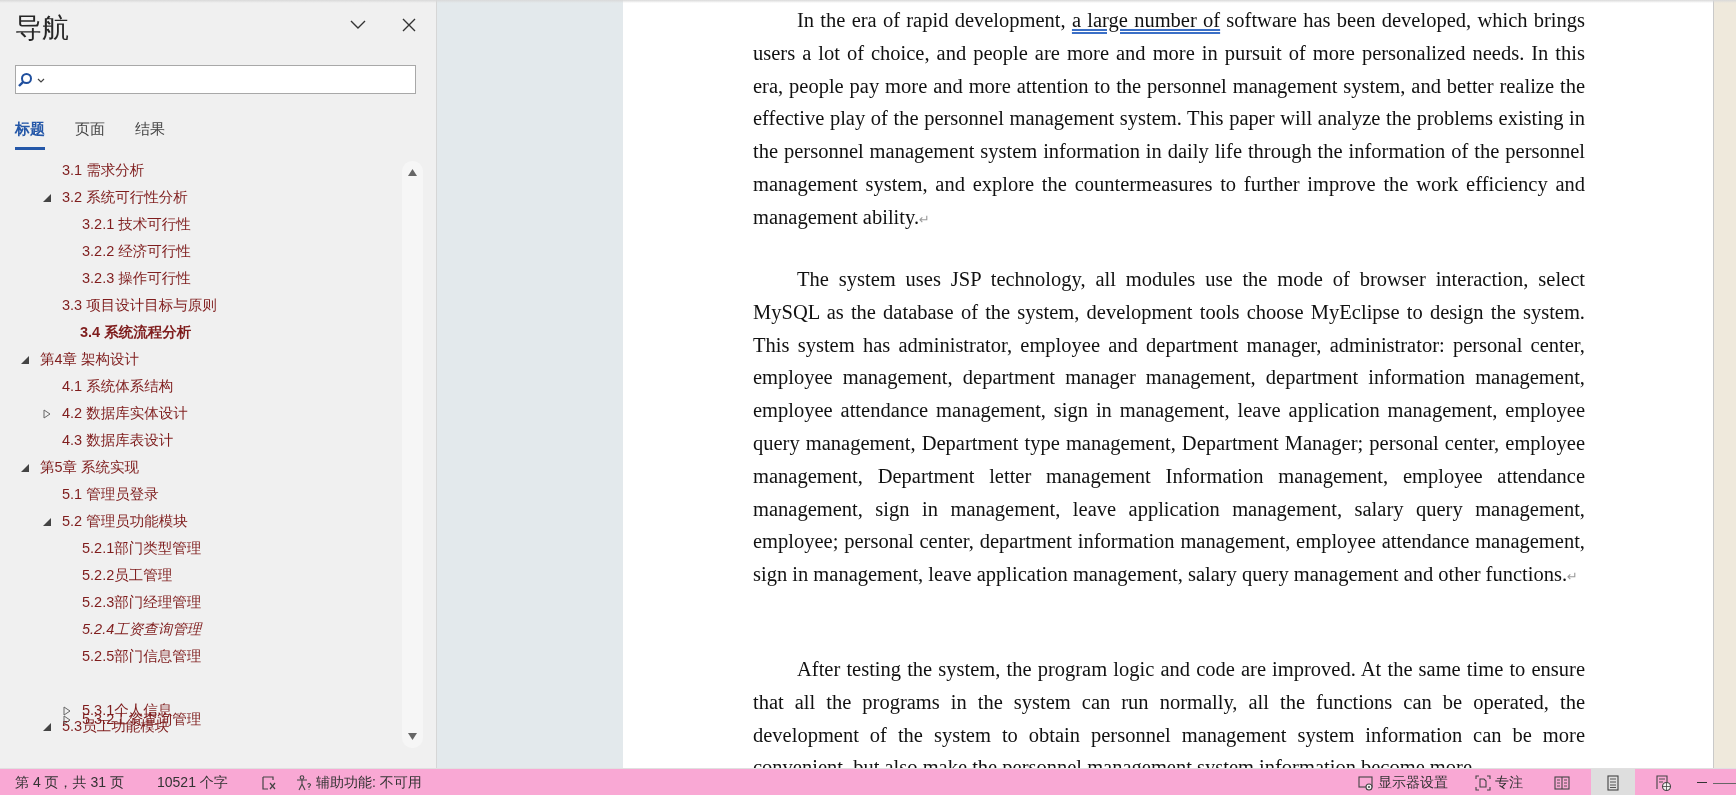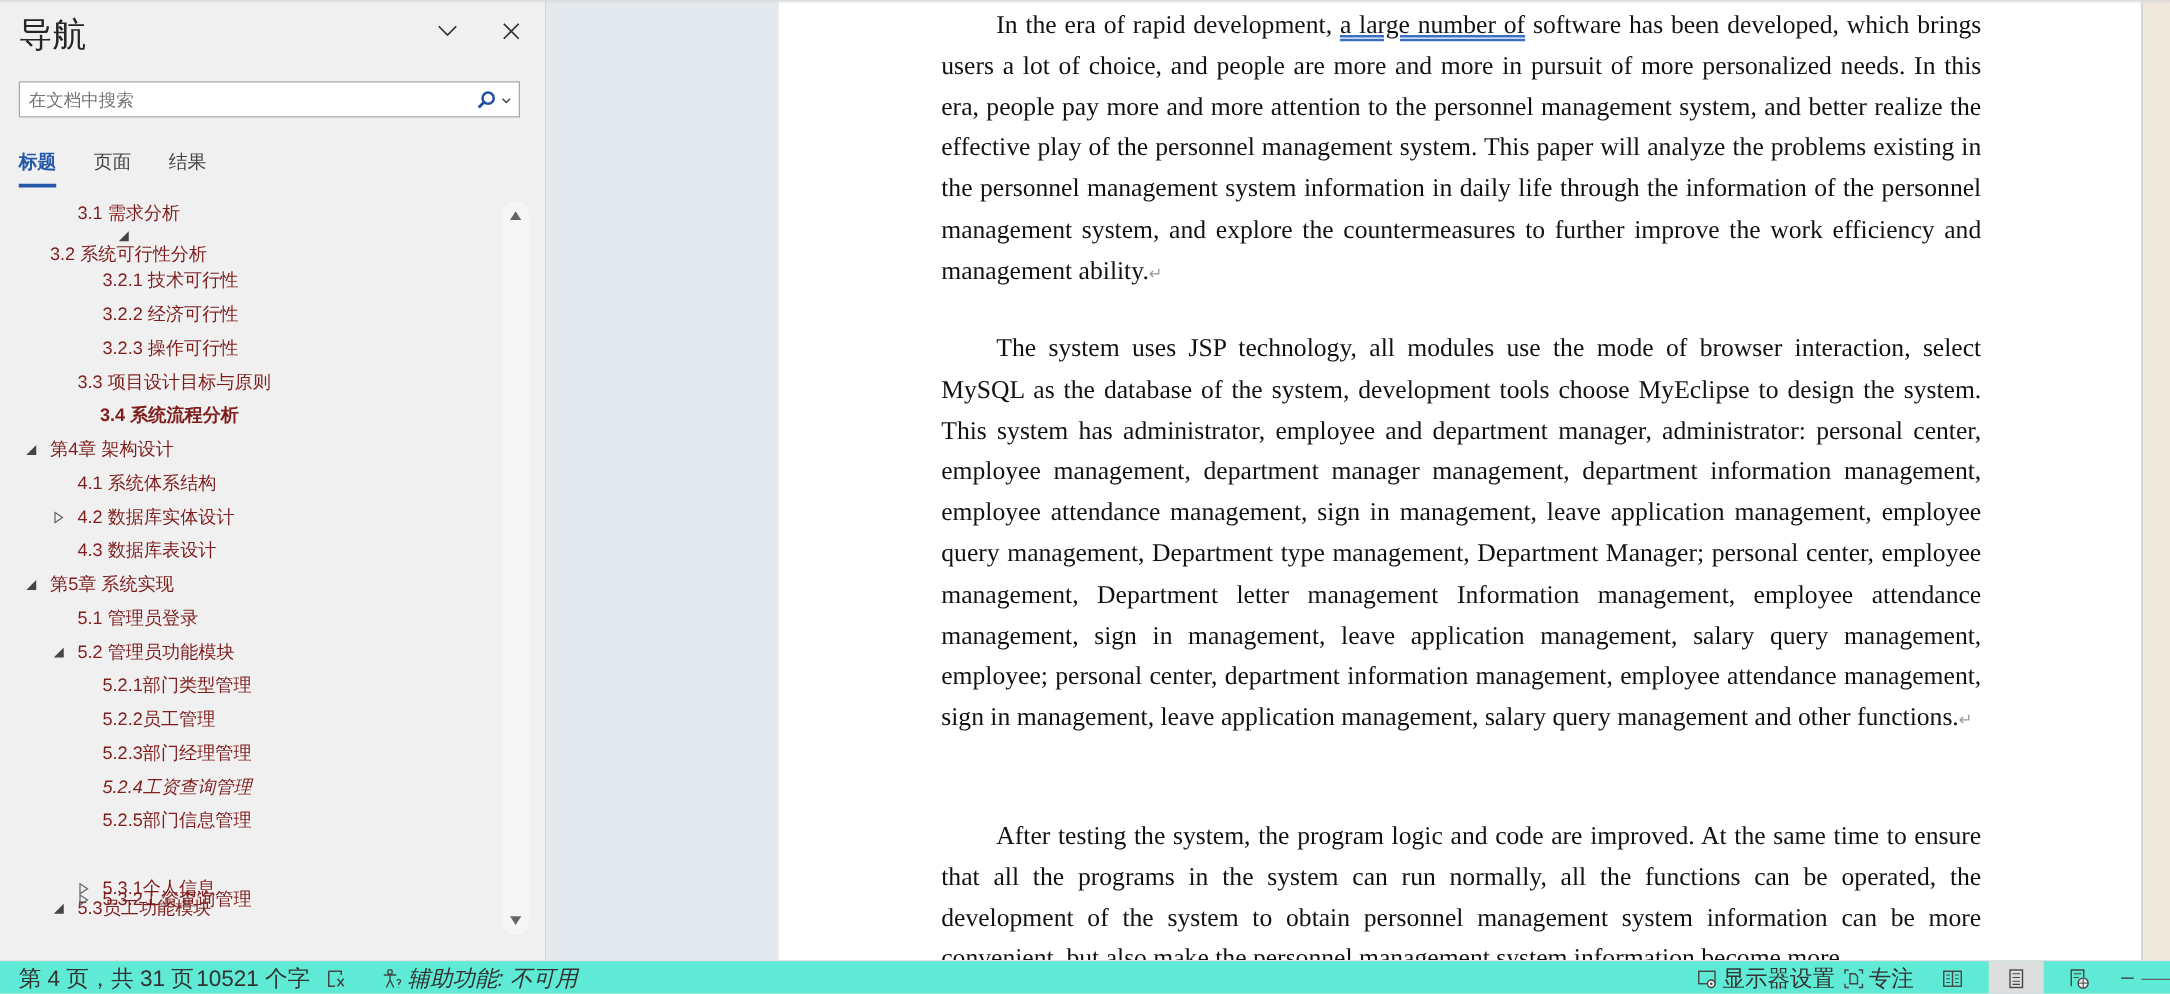--- a/index.html
+++ b/index.html
@@ -27,21 +27,21 @@
   .sb-arrow { position: absolute; left: 5px; width: 11px; height: 10px; cursor: pointer; }
   
   .canvas-left { position: absolute; left: 437px; top: 0; width: 186px; height: 768px; background: #e3e9ec; }
   .canvas-right { position: absolute; left: 1713px; top: 0; width: 23px; height: 768px; background: #efe9dc; border-left: 1px solid #c9c9c9; }
   .page { position: absolute; left: 623px; top: 0; width: 1090px; height: 768px; background: #fff; overflow: hidden; }
   .topshadow { position: absolute; left: 0; top: 0; width: 1736px; height: 3px; background: linear-gradient(#d9d9d9, rgba(0,0,0,0)); }
   .para { position: absolute; left: 130px; width: 832px; font-family: "Liberation Serif", "DejaVu Serif", serif; font-size: 20.5px; line-height: 32.8px; color: #111; text-align: justify; text-indent: 44px; }
   .para .pm { color: #9a9a9a; font-family: "DejaVu Sans", sans-serif; font-size: 13px; }
   .ul { text-decoration: underline; text-decoration-color: #3b6fc6; text-decoration-style: double; }
   
-  .status { position: absolute; left: 0; top: 768px; width: 1736px; height: 27px; background: #5eead4; border-top: 1px solid #e0e0e0; display: flex; align-items: center; font-size: 18px; color: #333; }
+  .status { position: absolute; left: 0; top: 768px; width: 1736px; height: 27px; background: #f9a8d4; border-top: 1px solid #e0e0e0; display: flex; align-items: center; font-size: 14px; color: #333; }
   .st { position: absolute; top: 0; height: 27px; display: flex; align-items: center; white-space: nowrap; cursor: pointer; }
   .st svg { width: 18px; height: 18px; margin-right: 3px; }
   .view-btn { position: absolute; top: 0; width: 44px; height: 27px; display: flex; align-items: center; justify-content: center; cursor: pointer; }
   .view-btn.active { background: #dedede; }
   .view-btn svg { width: 18px; height: 18px; }
   .zoom-minus { position: absolute; left: 1697px; top: 13px; width: 10px; height: 1px; background: #333; }
   .zoom-track { position: absolute; left: 1713px; top: 14px; width: 23px; height: 1px; background: #666; }
 </style>
 </head>
 <body>
@@ -55,42 +55,41 @@
           <polyline points="4,7 11,14 18,7" fill="none" stroke="#333" stroke-width="1.4"></polyline>
         </svg>
     </div>
     <div class="nav-btn" style="left:398px;">
       <svg viewBox="0 0 22 22">
           <path d="M5 5 L17 17 M17 5 L5 17" stroke="#333" stroke-width="1.4"></path>
         </svg>
     </div>
 
     <div class="search">
-      <input type="text" placeholder="在文档中搜索" style="">
       <svg class="search-icon" viewBox="0 0 18 18">
           <circle cx="10.5" cy="7.5" r="4.5" fill="none" stroke="#1f4f9e" stroke-width="2"></circle>
           <line x1="7.2" y1="10.8" x2="3" y2="15" stroke="#1f4f9e" stroke-width="2.4"></line>
         </svg>
       <svg class="search-caret" viewBox="0 0 12 12">
           <polyline points="3,5 6,8 9,5" fill="none" stroke="#444" stroke-width="1.2"></polyline>
         </svg>
     </div>
 
     <div class="tabs">
       <div class="tab active">标题</div>
       <div class="tab">页面</div>
       <div class="tab">结果</div>
     </div>
 
     <div class="tree">
       <div class="tree-item" style="top:0px;left:40px;">
           <span class="tw"></span>
           <span>3.1  需求分析</span>
         </div>
-      <div class="tree-item" style="top:27px;left:40px;flex-direction:column;">
+      <div class="tree-item" style="top:27px;left:40px;">
           <span class="tw">
             <svg viewBox="0 0 10 10">
               <polygon points="9,1 9,9 1,9" fill="#444"></polygon>
             </svg>
           </span>
           <span>3.2  系统可行性分析</span>
         </div>
       <div class="tree-item" style="top:54px;left:60px;">
           <span class="tw"></span>
           <span>3.2.1 技术可行性</span>
@@ -223,21 +222,21 @@
   <div class="status">
     <div class="st" style="left:15px;">第 4 页，共 31 页</div>
     <div class="st" style="left:157px;">10521 个字</div>
     <div class="st" style="left:260px;">
       <svg viewBox="0 0 18 18">
           <path d="M3 3 H10 M3 3 V15 H8" fill="none" stroke="#444" stroke-width="1.2"></path>
           <path d="M10 9 L15 15 M15 9 L10 15" stroke="#444" stroke-width="1.2"></path>
           <path d="M10 3 L13 3 L13 6" fill="none" stroke="#444" stroke-width="1.2"></path>
         </svg>
     </div>
-    <div class="st" style="left:305px;font-style:italic;">
+    <div class="st" style="left:295px;">
       <svg viewBox="0 0 18 18">
           <circle cx="7" cy="3.5" r="1.8" fill="none" stroke="#444" stroke-width="1.1"></circle>
           <path d="M2 6 L12 6 M7 6 V10 L4 16 M7 10 L10 16" fill="none" stroke="#444" stroke-width="1.1"></path>
           <path d="M12.5 10.5 Q14 8.5 15.5 10.5 Q15.5 12 14 12.5 V14 M14 15.5 V16" fill="none" stroke="#444" stroke-width="1.1"></path>
         </svg>
       <span>辅助功能: 不可用</span>
     </div>
     <div class="st" style="left:1357px;">
       <svg viewBox="0 0 18 18">
           <rect x="2" y="3" width="13" height="10" fill="none" stroke="#444" stroke-width="1.1"></rect>

